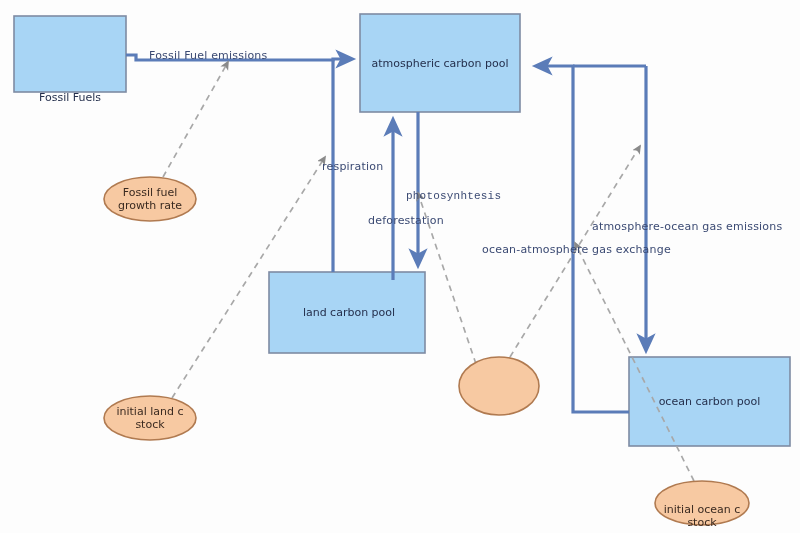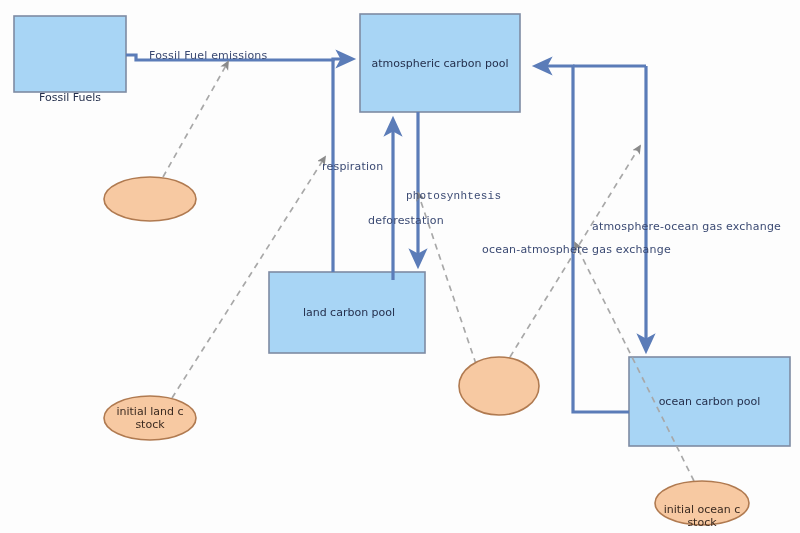--- a/index.html
+++ b/index.html
@@ -63,23 +63,27 @@
 
   <div class="boxlbl" style="left:14px;top:47px;width:112px;margin-top:44px;">Fossil Fuels</div>
   <div class="boxlbl" style="left:360px;top:57px;width:160px;">atmospheric carbon pool</div>
   <div class="boxlbl" style="left:269px;top:306px;width:160px;">land carbon pool</div>
   <div class="boxlbl" style="left:629px;top:395px;width:161px;">ocean carbon pool</div>
 
   <div class="lbl" style="left:149px;top:50px;">Fossil Fuel emissions</div>
   <div class="lbl" style="left:322px;top:161px;">respiration</div>
   <div class="lbl" style="left:406px;top:190px;font-family:Liberation Mono, monospace;">photosynhtesis</div>
   <div class="lbl" style="left:368px;top:215px;">deforestation</div>
-  <div class="lbl" style="left:592px;top:221px;">atmosphere-ocean gas exchange</div>
+  <div class="lbl" style="left:592px;top:221px;">atmosphere-ocean gas emissions</div>
   <div class="lbl" style="left:482px;top:244px;">ocean-atmosphere gas exchange</div>
 
+  <div class="ovlbl" style="left:100px;top:186px;width:100px;">
+    <div>Fossil fuel</div>
+    <div>growth rate</div>
+  </div>
 
   <div class="ovlbl" style="left:100px;top:405px;width:100px;">
     <div>initial land c</div>
     <div>stock</div>
   </div>
 
 
   <div class="ovlbl" style="left:650px;top:490px;width:104px;margin-top:13px;">
     <div>initial ocean c</div>
     <div>stock</div>

